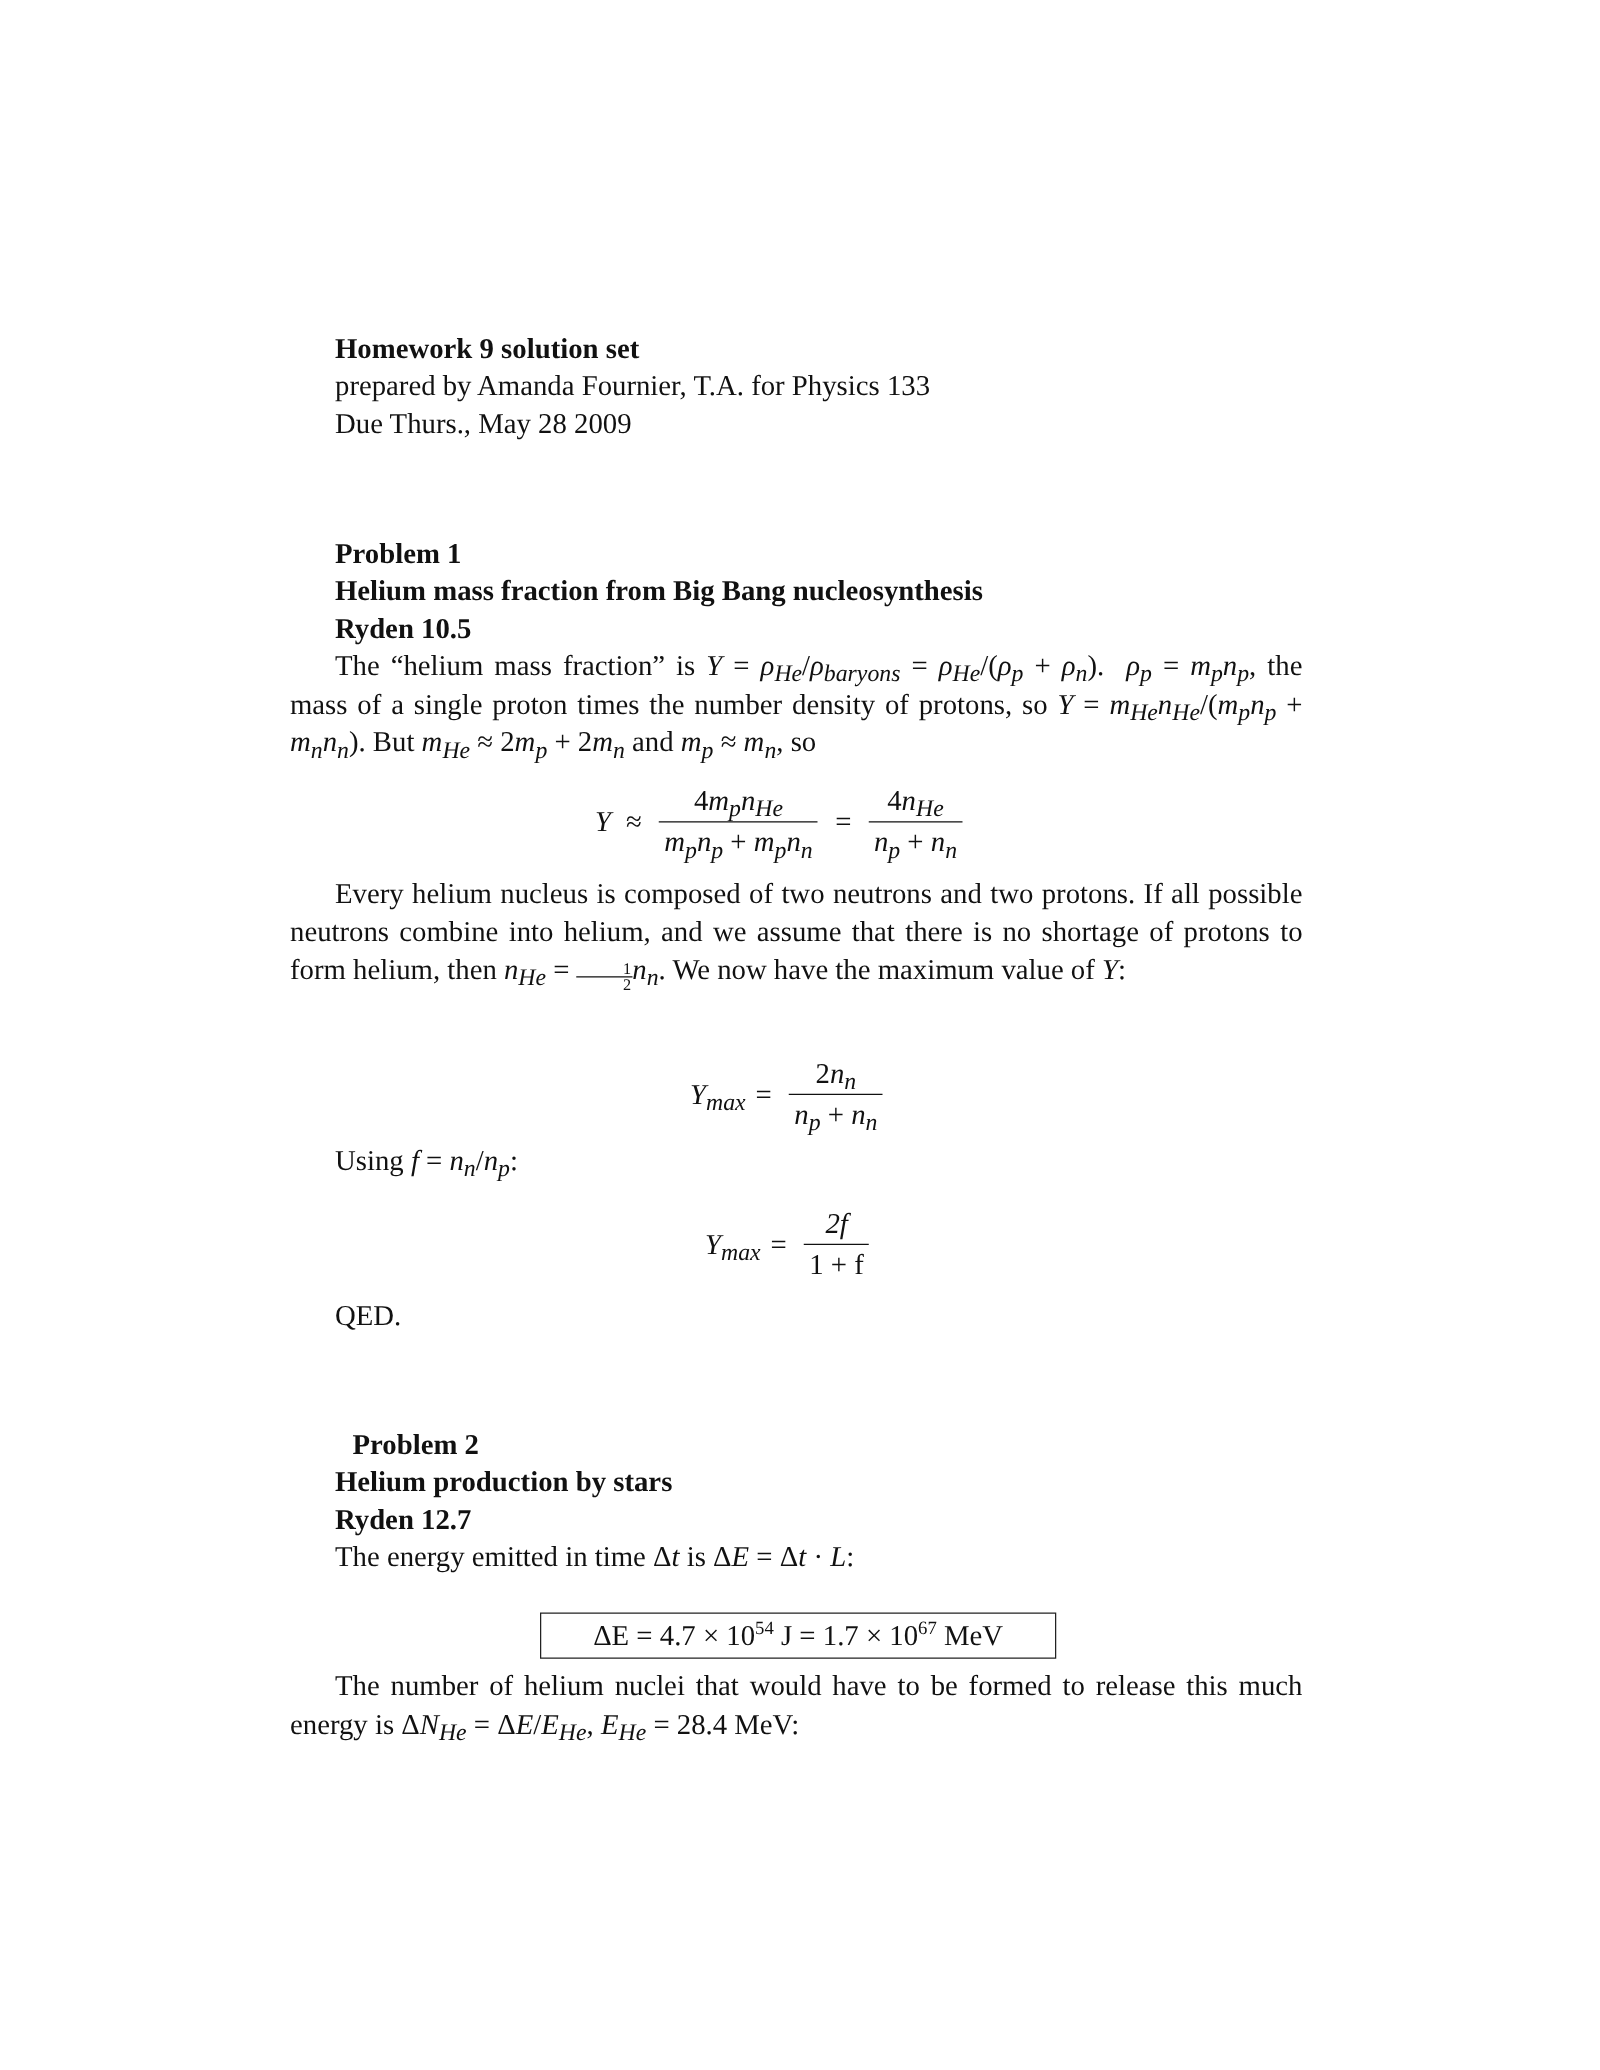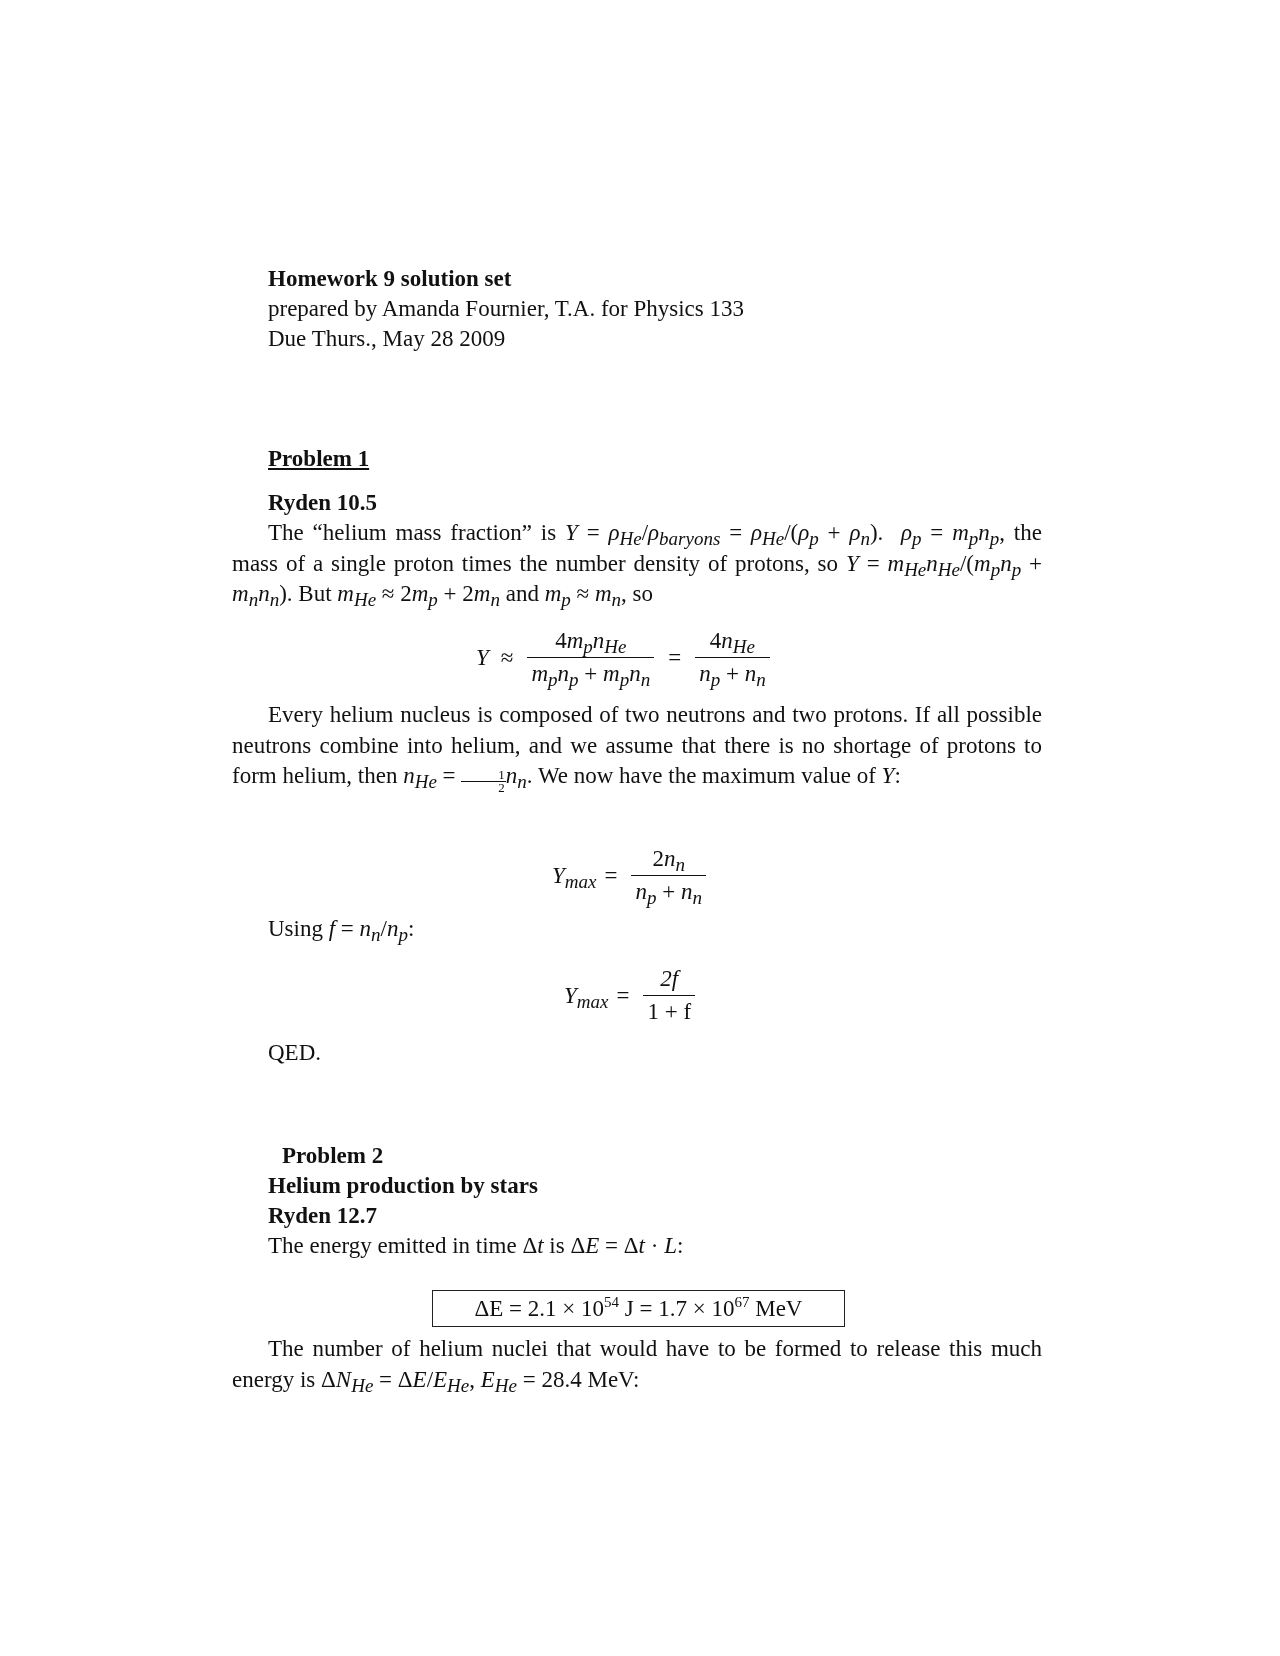--- a/index.html
+++ b/index.html
@@ -28,21 +28,22 @@
 </style>
 </head>
 <body>
 
 <div class="page">
 
   <div class="line bold" style="left:268px; top:264px;">Homework 9 solution set</div>
   <div class="line" style="left:268px; top:294px;">prepared by Amanda Fournier, T.A. for Physics 133</div>
   <div class="line" style="left:268px; top:324px;">Due Thurs., May 28 2009</div>
 
-  <div class="line bold" style="left:268px; top:444px;text-decoration:underline;">Problem 1</div>
+  <div class="line bold" style="left:268px; top:428px;">Problem 1</div>
+  <div class="line bold" style="left:268px; top:458px;">Helium mass fraction from Big Bang nucleosynthesis</div>
   <div class="line bold" style="left:268px; top:488px;">Ryden 10.5</div>
 
   <div class="block indent" style="top:518px;">
     <span>The “helium mass fraction” is </span><i>Y</i> = <i>ρ</i><sub>He</sub>/<i>ρ</i><sub>baryons</sub> = <i>ρ</i><sub>He</sub>/(<i>ρ</i><sub>p</sub> + <i>ρ</i><sub>n</sub>). &nbsp;<i>ρ</i><sub>p</sub> = <i>m</i><sub>p</sub><i>n</i><sub>p</sub><span>, the mass of a single proton times the number density of protons, so </span><i>Y</i> = <i>m</i><sub>He</sub><i>n</i><sub>He</sub>/(<i>m</i><sub>p</sub><i>n</i><sub>p</sub> + <i>m</i><sub>n</sub><i>n</i><sub>n</sub>)<span>. But </span><i>m</i><sub>He</sub> ≈ 2<i>m</i><sub>p</sub> + 2<i>m</i><sub>n</sub><span> and </span><i>m</i><sub>p</sub> ≈ <i>m</i><sub>n</sub><span>, so</span>
   </div>
 
   <div class="eq" style="left:476px; top:628px;">
     <span class="m" style="margin-right:4px;">Y</span>
       <span class="rel">≈</span>
     <span class="frac">
@@ -88,20 +89,20 @@
   <div class="line" style="left:268px; top:1038px;">QED.</div>
 
   <div class="line bold" style="left:282px; top:1141px;">Problem 2</div>
   <div class="line bold" style="left:268px; top:1171px;">Helium production by stars</div>
   <div class="line bold" style="left:268px; top:1201px;">Ryden 12.7</div>
   <div class="line" style="left:268px; top:1231px;">
     <span>The energy emitted in time </span>Δ<i>t</i><span> is </span>Δ<i>E</i> = Δ<i>t</i> · <i>L</i><span>:</span>
   </div>
 
   <div class="boxed">
-    <span>ΔE = 2.1 × 10</span><sup>54</sup><span> J = 1.7 × 10</span><sup>67</sup><span> MeV</span>
+    <span>ΔE = 4.7 × 10</span><sup>54</sup><span> J = 1.7 × 10</span><sup>67</sup><span> MeV</span>
   </div>
 
   <div class="block indent" style="top:1334px;">
     <span>The number of helium nuclei that would have to be formed to release this much energy is </span>Δ<i>N</i><sub>He</sub> = Δ<i>E</i>/<i>E</i><sub>He</sub><span>, </span><i>E</i><sub>He</sub><span> = 28.4 MeV:</span>
   </div>
 
 </div>
 
 </body></html>

